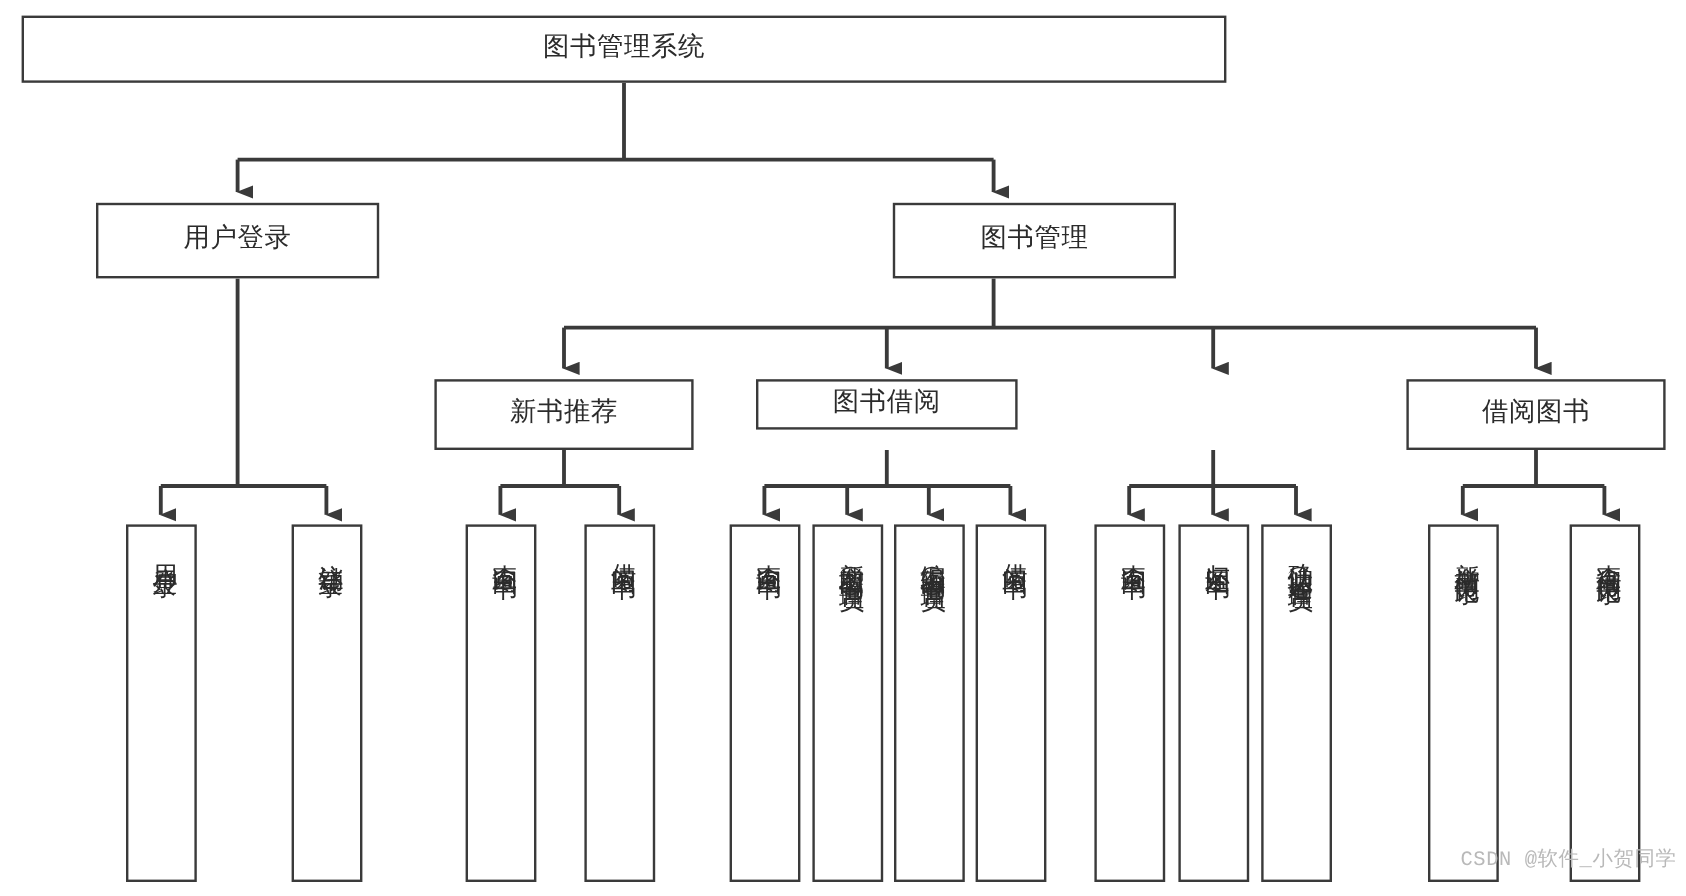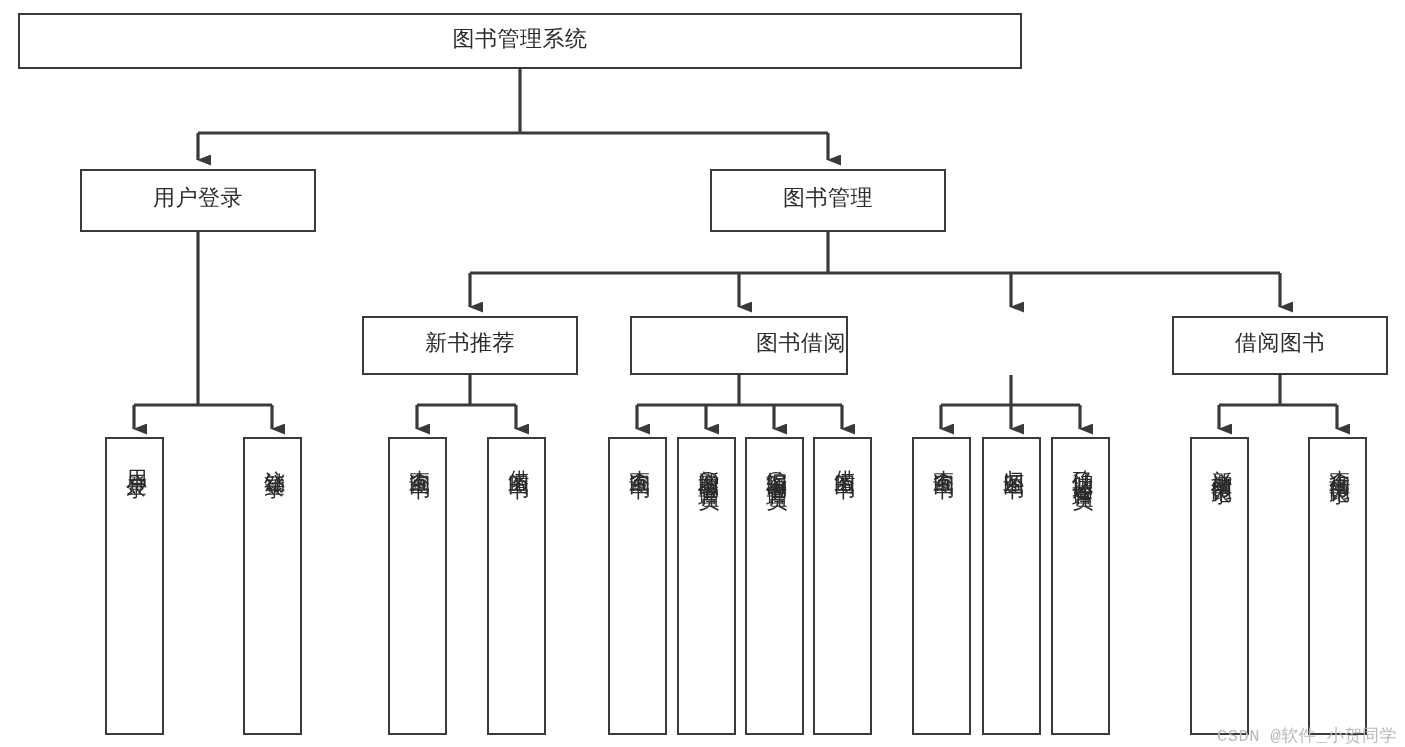--- a/index.html
+++ b/index.html
@@ -51,21 +51,21 @@
     text-orientation: upright;
     font-size: 21px;
     line-height: 1.25;
     letter-spacing: 3px;
     white-space: nowrap;
     color: #2b2b2b;
   }
   .watermark {
     position: absolute;
     right: 8px;
-    bottom: 0;
+    bottom: 20px;
     font-size: 17px;
     color: #b9b9b9;
     letter-spacing: 0.5px;
     white-space: nowrap;
     z-index: 6;
     user-select: none;
   }
 </style>
 </head>
 <body>
@@ -127,28 +127,28 @@
     </g>
   </svg>
 
   <div class="node h" style="left:18px; top:13px; width:1004px; height:56px;">
     <span>图书管理系统</span>
   </div>
 
   <div class="node h" style="left:80px; top:169px; width:236px; height:63px;">
     <span>用户登录</span>
   </div>
-  <div class="node h" style="left:710px; top:169px; width:236px; height:63px;">
+  <div class="node h" style="left:744px; top:169px; width:236px; height:63px;">
     <span>图书管理</span>
   </div>
 
   <div class="node h" style="left:362px; top:316px; width:216px; height:59px;text-align:center;">
     <span>新书推荐</span>
   </div>
-  <div class="node h" style="left:630px; top:316px; width:218px; height:59px;justify-content:flex-end;">
+  <div class="node h" style="left:630px; top:316px; width:218px; height:42px;">
     <span>图书借阅</span>
   </div>
   <div class="node h" style="left:1172px; top:316px; width:216px; height:59px;">
     <span>借阅图书</span>
   </div>
 
   <div class="node v" style="left:105px; top:437px; width:59px; height:298px;">
     <span class="vlabel">用户登录</span>
   </div>
   <div class="node v" style="left:243px; top:437px; width:59px; height:298px;">

